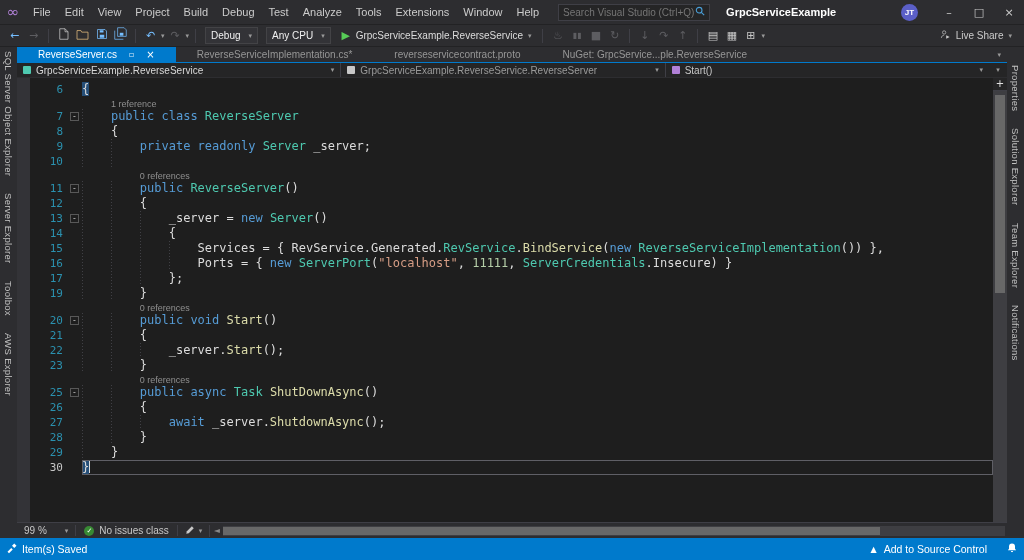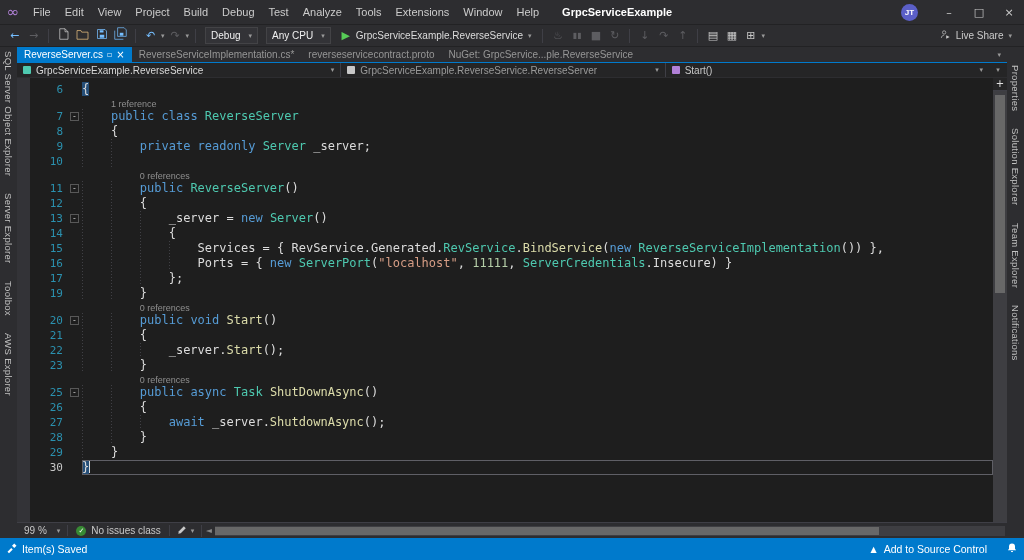--- a/index.html
+++ b/index.html
@@ -35,21 +35,21 @@
   
   .mid{flex:1;display:flex;min-height:0}
   .side-strip{width:17px;background:#2d2d30;display:flex;flex-direction:column;align-items:center;gap:17px;flex:none;overflow:hidden}
   .side-strip.left{padding-top:4px}
   .side-strip.right{padding-top:18px}
   .vtab{writing-mode:vertical-lr;white-space:nowrap;font-size:9.5px;color:#c2c2c2;letter-spacing:.3px;cursor:default}
   .center{flex:1;display:flex;flex-direction:column;min-width:0}
 
   
   .tabrow{height:16px;background:#2d2d30;display:flex;align-items:stretch;flex:none;border-bottom:1px solid #007acc}
-  .doc-tab{display:flex;align-items:center;padding:0 7px;font-size:10px;color:#969696;gap:4px;white-space:nowrap;cursor:default}
+  .doc-tab{display:flex;align-items:center;padding:0 21px;font-size:10px;color:#969696;gap:12px;white-space:nowrap;cursor:default}
   .doc-tab.active{background:#007acc;color:#ffffff}
   .tab-state{font-size:8px;color:#d6e9f8}
   .tab-close{font-size:10px;color:#fff}
   .tabrow-end{margin-left:auto;display:flex;align-items:center;padding:0 6px;color:#999}
 
   
   .navbar{height:15px;background:#252526;display:flex;flex:none;border-bottom:1px solid #2d2d30;font-size:10px}
   .nav-dd{flex:1;display:flex;align-items:center;gap:5px;padding:0 6px;border-right:1px solid #3f3f46;overflow:hidden;white-space:nowrap}
   .nav-dd .lbl{overflow:hidden;text-overflow:ellipsis}
   .nav-dd .caret{margin-left:auto}
@@ -74,21 +74,21 @@
   .cursor{display:inline-block;width:1px;height:12px;background:#dcdcdc;vertical-align:-2px}
 
   
   .vscroll{width:14px;flex:none;display:flex;flex-direction:column;background:#3e3e42}
   .split-btn{height:13px;background:#252526;color:#e0e0e0;font-size:10px;line-height:12px;text-align:center;border-bottom:1px solid #3f3f46}
   .vtrack{flex:1;position:relative}
   .vthumb{position:absolute;left:2px;right:2px;top:4px;height:46%;background:#686868}
 
   
   .editor-bottom{height:16px;background:#2d2d30;display:flex;align-items:center;flex:none;font-size:10px;color:#c8c8c8;border-top:1px solid #3f3f46}
-  .zoom{display:flex;align-items:center;gap:10px;padding:0 7px;border-right:1px solid #3f3f46;white-space:nowrap}
+  .zoom{display:flex;align-items:center;gap:18px;padding:0 7px;border-right:1px solid #3f3f46;white-space:nowrap}
   .health{display:flex;align-items:center;gap:5px;padding:0 8px;border-right:1px solid #3f3f46;white-space:nowrap}
   .health-dot{width:10px;height:10px;border-radius:50%;background:#388a34;color:#fff;font-size:7px;line-height:10px;text-align:center}
   .edit-ind{display:flex;align-items:center;gap:4px;padding:0 7px;border-right:1px solid #3f3f46}
   .harrow{width:13px;text-align:center;color:#888;font-size:8px}
   .htrack{flex:1;height:10px;background:#3e3e42;margin-right:2px;position:relative}
   .hthumb{position:absolute;top:1px;bottom:1px;left:0;width:84%;background:#686868}
 
   
   .bottom-tabs{height:17px;background:#252526;display:flex;align-items:center;padding-left:6px;flex:none;border-top:1px solid #1b1b1c}
   .btab{padding:0 9px;font-size:10px;color:#c8c8c8;white-space:nowrap;cursor:default}
@@ -116,20 +116,29 @@
         <div class="menu-item">Project</div>
         <div class="menu-item">Build</div>
         <div class="menu-item">Debug</div>
         <div class="menu-item">Test</div>
         <div class="menu-item">Analyze</div>
         <div class="menu-item">Tools</div>
         <div class="menu-item">Extensions</div>
         <div class="menu-item">Window</div>
         <div class="menu-item">Help</div>
       </div>
+    <div class="search-box">
+      <input type="text" placeholder="Search Visual Studio (Ctrl+Q)" style="">
+      <span style="flex:none">
+        <svg width="10" height="10" viewBox="0 0 12 12">
+            <circle cx="5" cy="5" r="3.4" fill="none" stroke="#4a9fd8" stroke-width="1.3"></circle>
+            <line x1="7.6" y1="7.6" x2="11" y2="11" stroke="#4a9fd8" stroke-width="1.3"></line>
+          </svg>
+      </span>
+    </div>
     <div class="window-title">GrpcServiceExample</div>
     <div class="title-right">
       <div class="avatar">JT</div>
       <div class="win-btn glyph">–</div>
       <div class="win-btn glyph">□</div>
       <div class="win-btn glyph">×</div>
     </div>
   </div>
 
   <div class="toolbar">

